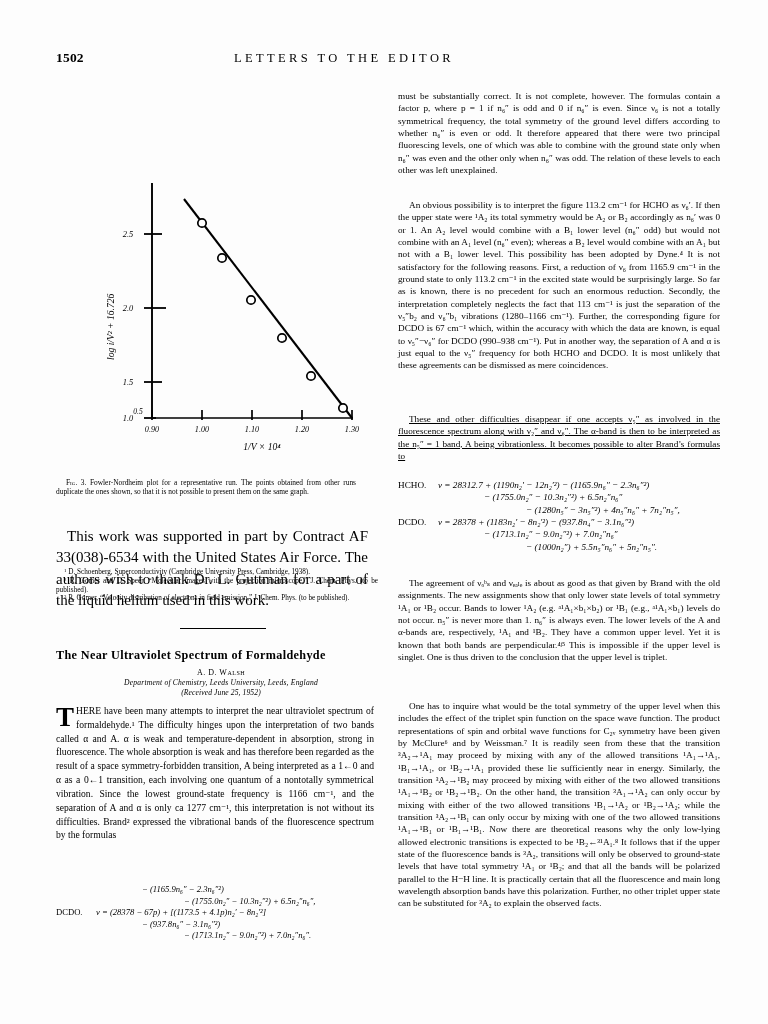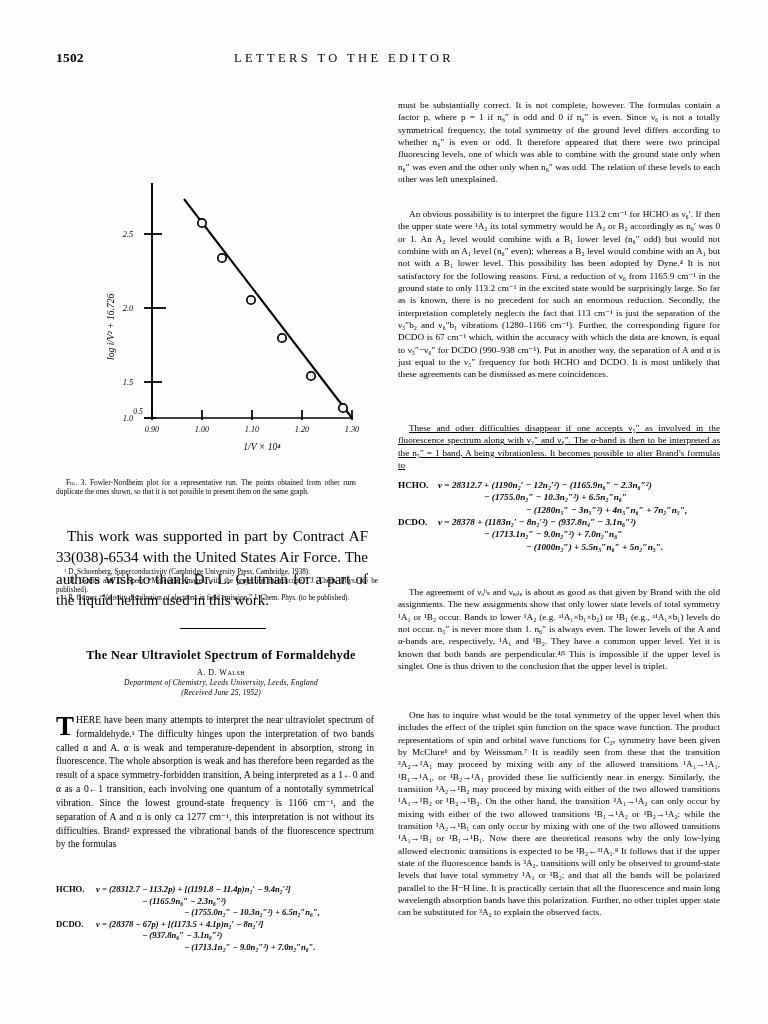--- a/index.html
+++ b/index.html
@@ -64,21 +64,21 @@
   .col {
     position: absolute;
     top: 88px;
     width: 330px;
     font-size: 9.1px;
     line-height: 1.26;
     text-align: justify;
   }
   #col-left  { left: 56px; }
 
-  p { margin: 9px 0 0 0; text-indent: 10px; }
+  p { margin: 0 0 0 0; text-indent: 10px; }
   p.noindent { text-indent: 0; }
 
   i, em { font-style: italic; }
   sup { font-size: 0.68em; vertical-align: 0.45em; }
 
   
   #figure {
     position: relative;
     width: 330px;
     height: 378px;
@@ -135,21 +135,21 @@
     left: 56px;
     top: 648px;
     width: 330px;
     text-align: center;
   }
   #article-title {
     font-size: 12.2px;
     font-weight: bold;
     letter-spacing: 0.35px;
     margin-bottom: 5px;
-    text-align: center;
+    text-align: left;
   }
   #article-author {
     font-size: 8px;
     letter-spacing: 0.5px;
     font-variant: small-caps;
     margin-bottom: 1px;
   }
   #article-affil {
     font-size: 7.6px;
     font-style: italic;
@@ -182,21 +182,21 @@
     margin-top: 1px;
   }
 
   
   .eqblock {
     font-size: 8.6px;
     line-height: 1.34;
     margin-top: 5px;
     text-indent: 0;
   }
-  .eqrow { white-space: nowrap; font-weight: bold; }
+  .eqrow { white-space: nowrap; }
   .eqlabel { display: inline-block; width: 40px; }
   .eq-ind1 { padding-left: 86px; }
   .eq-ind2 { padding-left: 128px; }
 
   #eq-left {
     position: absolute;
     left: 56px;
     top: 879px;
     width: 330px;
   }
@@ -322,23 +322,20 @@
     <div id="article-author">A. D. Walsh</div>
     <div id="article-affil">Department of Chemistry, Leeds University, Leeds, England</div>
     <div id="article-received">(Received June 25, 1952)</div>
   </div>
 
   <div id="body-left">
     <p><span class="dropcap">T</span><span>HERE</span><span> have been many attempts to interpret the near ultraviolet spectrum of formaldehyde.¹ The difficulty hinges upon the interpretation of two bands called α and A. α is weak and temperature-dependent in absorption, strong in fluorescence. The whole absorption is weak and has therefore been regarded as the result of a space symmetry-forbidden transition, A being interpreted as a 1←0 and α as a 0←1 transition, each involving one quantum of a nontotally symmetrical vibration. Since the lowest ground-state frequency is 1166 cm⁻¹, and the separation of A and α is only ca 1277 cm⁻¹, this interpretation is not without its difficulties. Brand² expressed the vibrational bands of the fluorescence spectrum by the formulas</span></p>
   </div>
 
   <div id="eq-left" class="eqblock">
-    <div class="eqrow">
-      <span class="eqlabel">HCHO.</span><i>ν = (28312.7 − 113.2p) + [(1191.8 − 11.4p)n₂′ − 9.4n₂′²]</i>
-    </div>
     <div class="eqrow eq-ind1"><i>− (1165.9n₆″ − 2.3n₆″²)</i></div>
     <div class="eqrow eq-ind2"><i>− (1755.0n₂″ − 10.3n₂″²) + 6.5n₂″n₆″,</i></div>
     <div class="eqrow">
       <span class="eqlabel">DCDO.</span><i>ν = (28378 − 67p) + [(1173.5 + 4.1p)n₂′ − 8n₂′²]</i>
     </div>
     <div class="eqrow eq-ind1"><i>− (937.8n₆″ − 3.1n₆″²)</i></div>
     <div class="eqrow eq-ind2"><i>− (1713.1n₂″ − 9.0n₂″²) + 7.0n₂″n₆″.</i></div>
   </div>
 
 

